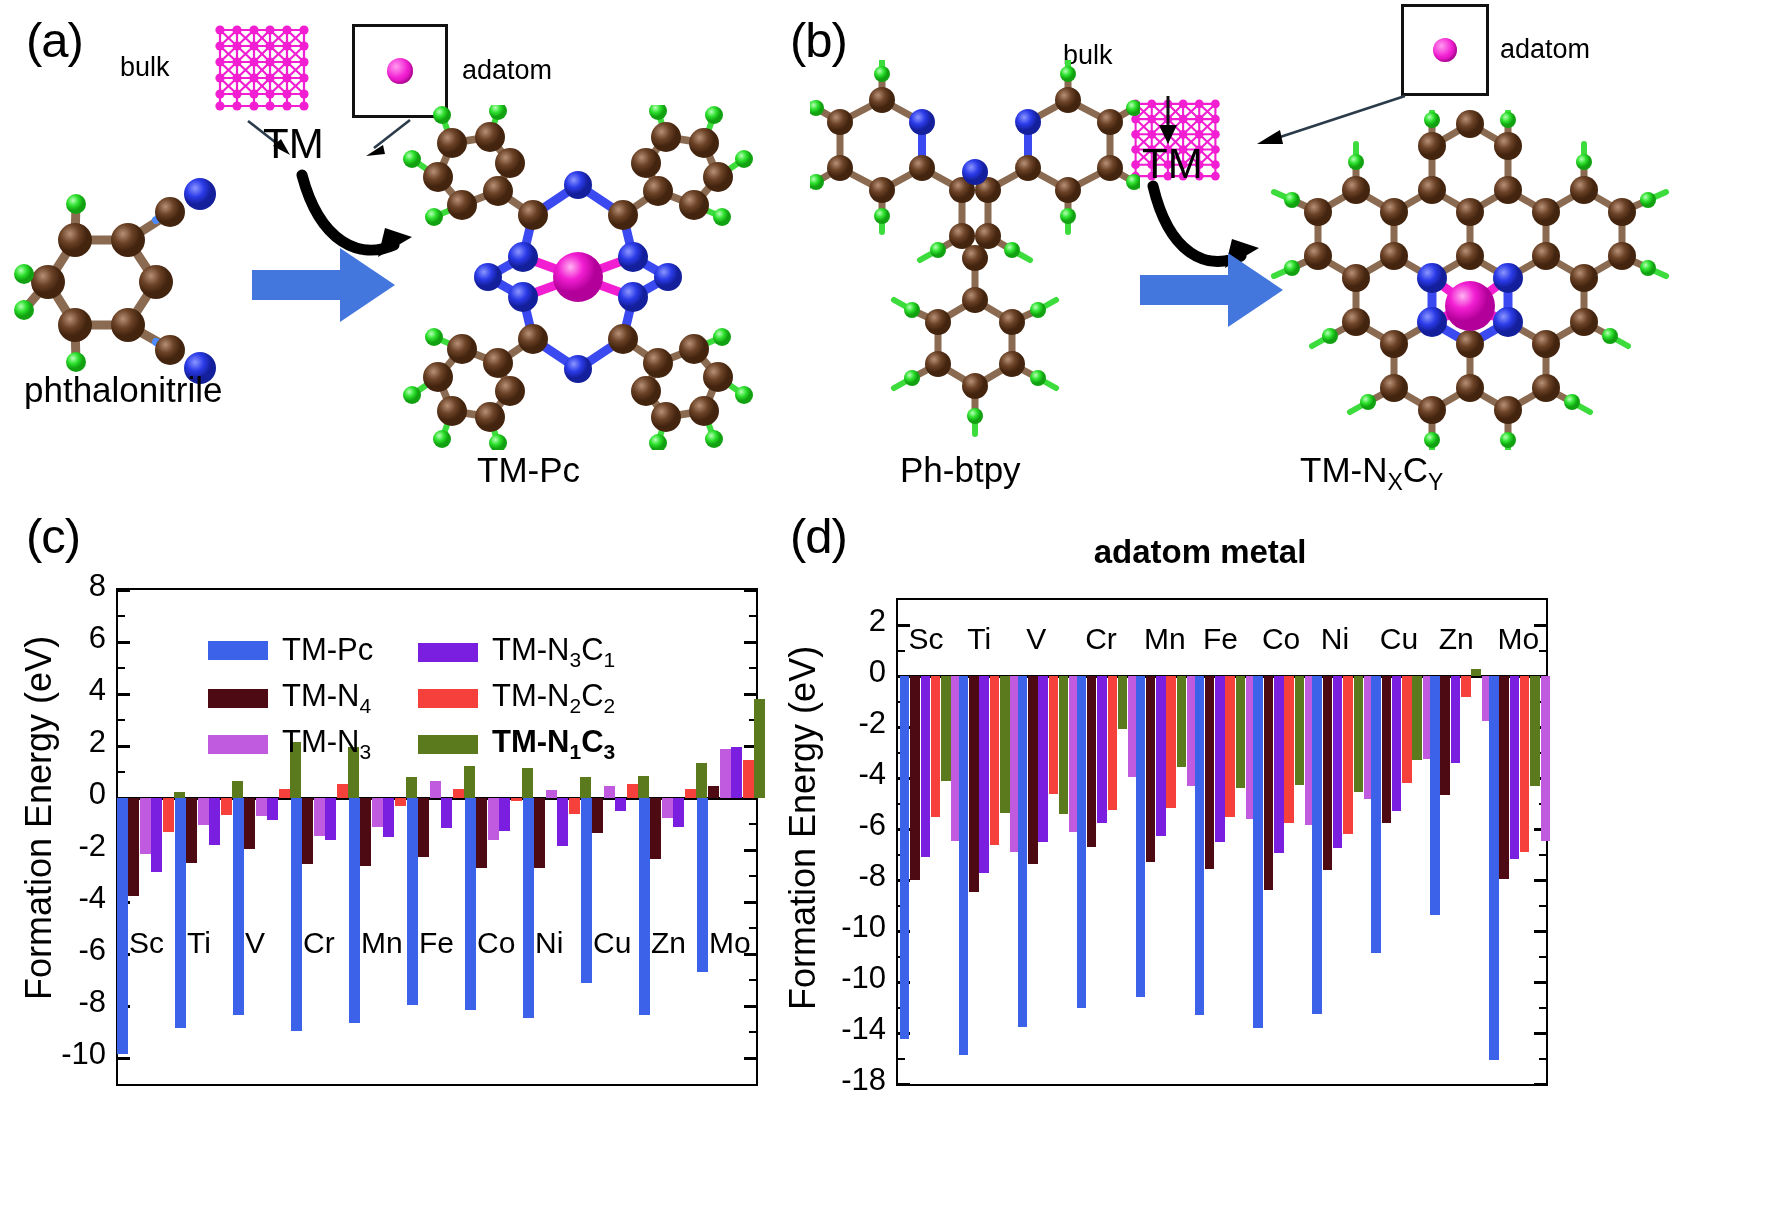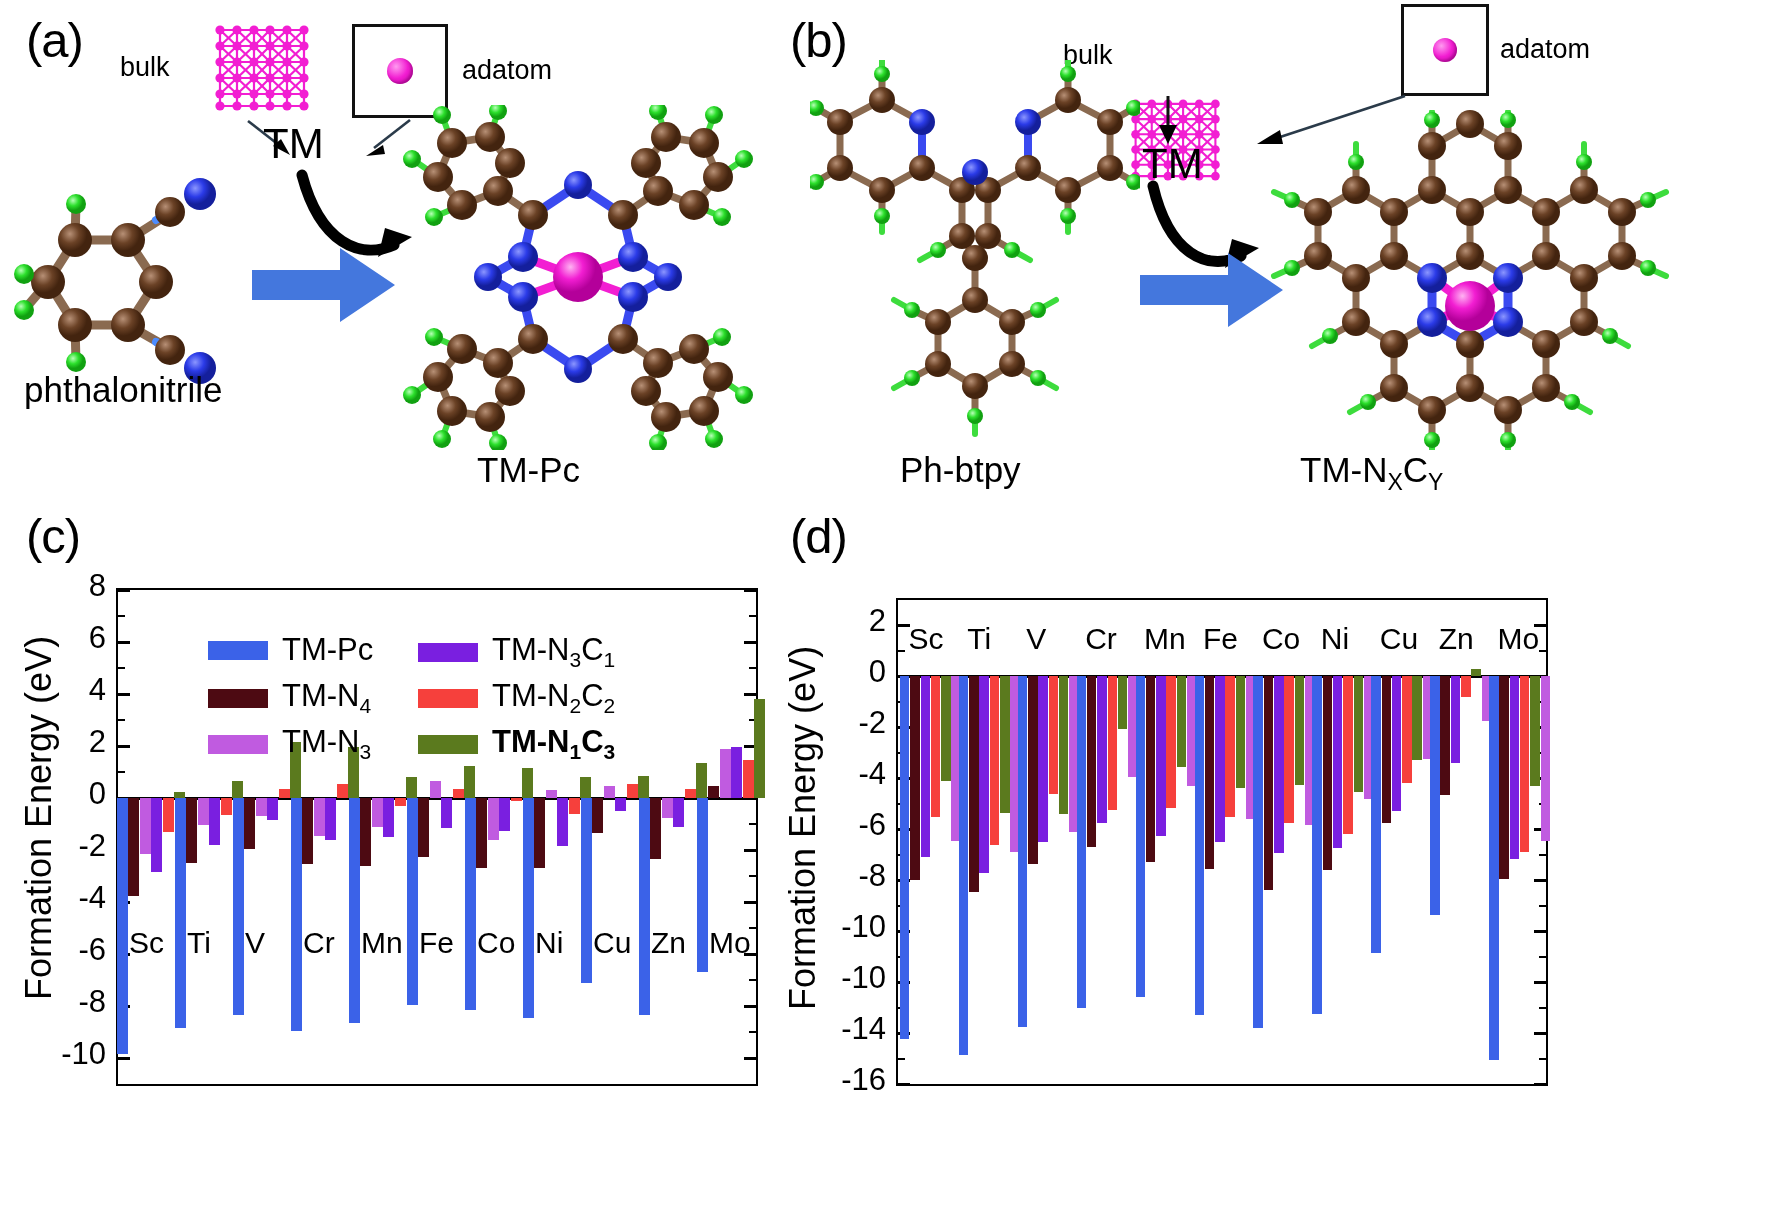--- a/index.html
+++ b/index.html
@@ -909,20 +909,21 @@
           <div class="legend-text">TM-N<sub>2</sub>C<sub>2</sub></div>
         </div>
         <div class="legend-row" style="left: 300px; top: 134px; font-weight: bold;">
           <div class="legend-swatch" style="background: rgb(91, 122, 30);"></div>
           <div class="legend-text">TM-N<sub>1</sub>C<sub>3</sub></div>
         </div>
       </div>
     </div>
 
   <div class="abs panel-tag" style="left:790px;top:508px;">(d)</div>
+  <div class="abs chart-title" style="left:940px;top:533px;width:520px;">adatom metal</div>
   <div class="axis-title" style="left:782px;top:1010px;transform:rotate(-90deg);">Formation Energy (eV)</div>
 
   <div class="chart-box" id="chartD" style="left:896px;top:598px;width:652px;height:488px;">
       <div class="zeroline" style="top: 74.9211px;"></div>
       <div class="tickmark" style="left: 0px; width: 12px; height: 3px; top: 23.9737px;"></div>
       <div class="tickmark" style="right: 0px; width: 12px; height: 3px; top: 23.9737px;"></div>
       <div class="tickmark" style="left: 0px; width: 12px; height: 3px; top: 74.9211px;"></div>
       <div class="tickmark" style="right: 0px; width: 12px; height: 3px; top: 74.9211px;"></div>
       <div class="tickmark" style="left: 0px; width: 12px; height: 3px; top: 125.868px;"></div>
       <div class="tickmark" style="right: 0px; width: 12px; height: 3px; top: 125.868px;"></div>
@@ -1069,14 +1070,14 @@
     <div class="ytick" style="left: 20px; top: 1036px; width: 86px;">-10</div>
     <div class="ytick" style="left: 800px; top: 603.474px; width: 86px;">2</div>
     <div class="ytick" style="left: 800px; top: 654.421px; width: 86px;">0</div>
     <div class="ytick" style="left: 800px; top: 705.368px; width: 86px;">-2</div>
     <div class="ytick" style="left: 800px; top: 756.316px; width: 86px;">-4</div>
     <div class="ytick" style="left: 800px; top: 807.263px; width: 86px;">-6</div>
     <div class="ytick" style="left: 800px; top: 858.211px; width: 86px;">-8</div>
     <div class="ytick" style="left: 800px; top: 909.158px; width: 86px;">-10</div>
     <div class="ytick" style="left: 800px; top: 960.105px; width: 86px;">-10</div>
     <div class="ytick" style="left: 800px; top: 1011.05px; width: 86px;">-14</div>
-    <div class="ytick" style="left: 800px; top: 1062px; width: 86px;">-16</div>
+    <div class="ytick" style="left: 800px; top: 1062px; width: 86px;">-18</div>
   </div>
 
 </body></html>

